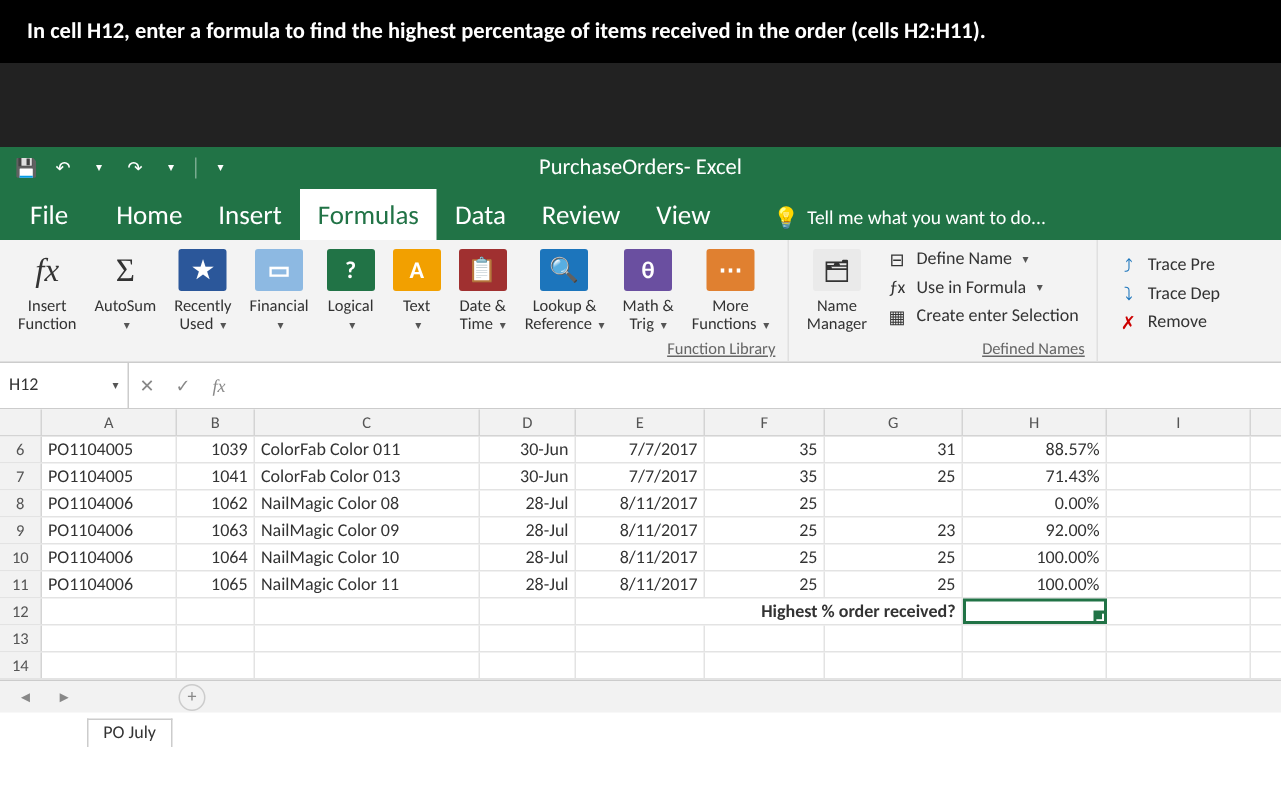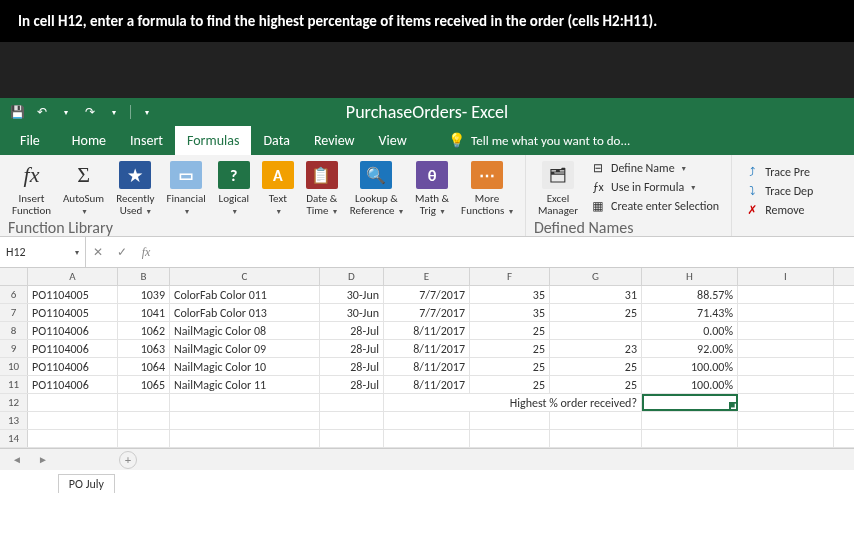--- a/index.html
+++ b/index.html
@@ -4,36 +4,36 @@
   <style>
     * { box-sizing: border-box; margin: 0; padding: 0; }
     body { font-family: Calibri, 'Segoe UI', Arial, sans-serif; font-size: 12px; background: #222; color: #333; overflow: hidden; width: 854px; height: 540px;}
     .task-bar { background: #000; color: #fff; padding: 12px 18px; font-size: 15px; font-weight: bold; }
     .app-window { background: #fff; margin-top: 56px; height: calc(540px - 56px - 40px);}
     
     .title-bar { background: #217346; color: #fff; display: flex; align-items: center; height: 28px; position:relative;}
     .qat { display: flex; align-items: center; gap: 8px; padding: 0 10px;}
     .qat-icon { width: 16px; height: 16px; display:flex; align-items:center; justify-content:center; font-size:12px; color:#fff; cursor:pointer;}
     .qat-sep { width:1px; height:14px; background:rgba(255,255,255,0.4);}
-    .title-text { position:absolute; left:50%; transform:translateX(-50%); font-size: 18px;}
+    .title-text { position:absolute; left:50%; transform:translateX(-50%); font-size: 15px;}
     
     .ribbon-tabs { background: #217346; display:flex; align-items:flex-end;}
-    .tab { color: #fff; padding: 6px 12px 6px; font-size: 14px; cursor:pointer;}
+    .tab { color: #fff; padding: 6px 12px 6px; font-size: 18px; cursor:pointer;}
     .tab.file { padding-left: 20px; padding-right:20px;}
     .tab.active { background:#fff; color:#217346;}
     .tell-me { display:flex; align-items:center; color:#fff; gap:5px; padding:6px 10px; font-size:13px;}
     .tell-me .bulb { font-size:14px;}
     
     .ribbon { background:#f3f3f3; border-bottom:1px solid #ccc; display:flex; height:82px;}
     .group { border-right:1px solid #e0e0e0; display:flex; flex-direction:column; justify-content:space-between; padding:4px 8px 2px;}
     .group-items { display:flex; gap:4px; align-items:flex-start;}
     .big-btn { display:flex; flex-direction:column; align-items:center; justify-content:flex-start; width: auto; padding:0 4px; cursor:pointer;}
     .big-btn .icon { width:32px; height:32px; display:flex; align-items:center; justify-content:center; font-size:22px; margin-bottom:2px;}
     .big-btn .lbl { font-size:11px; text-align:center; line-height:1.1;}
-    .group-label { font-size:16px; color:#666; text-align:left; padding-top:1px;}
+    .group-label { font-size:11px; color:#666; text-align:right; padding-top:1px;text-decoration:underline;}
     .vstack { display:flex; flex-direction:column; gap:1px;}
     .vstack-item { display:flex; align-items:center; gap:5px; font-size:12px; padding:1px 4px; cursor:pointer; white-space:nowrap;}
     .vstack-item .mini-icon { width:16px; height:16px; display:flex; align-items:center; justify-content:center; font-size:12px;}
     .tri { font-size: 8px; color:#555; margin-left:2px;}
     
     .chip { width:32px; height:28px; display:flex; align-items:center; justify-content:center; font-weight:bold; font-size:16px; border-radius:2px;}
     .chip-star { background:#2b579a; color:#fff;}
     .chip-doc { background:#8db9e2; color:#fff;}
     .chip-q { background:#217346; color:#fff;}
     .chip-A { background:#f2a000; color:#fff;}
@@ -61,21 +61,21 @@
     .cell.sel { border:2px solid #217346; }
     .col-A { width: 90px;}
     .col-B { width: 52px;}
     .col-C { width: 150px;}
     .col-D { width: 64px;}
     .col-E { width: 86px;}
     .col-F { width: 80px;}
     .col-G { width: 92px;}
     .col-H { width: 96px;}
     .col-I { width: 96px;}
-    .highest-text { justify-content:flex-end; font-weight:normal;}
+    .highest-text { justify-content:flex-end; font-weight:bold;}
     .sel-cell { position:relative;}
     .plus-cursor { position:absolute; right:-8px; bottom:-8px; width:16px; height:16px; display:flex; align-items:center; justify-content:center; font-size:14px; color:#fff; background:#217346; border:1px solid #fff;}
     
     .sheet-tabs { display:flex; align-items:center; background:#f2f2f2; border-top:1px solid #ccc; height:22px; padding:0 6px; gap:4px;}
     .sheet-tab { background:#fff; border:1px solid #ccc; border-bottom:none; padding:2px 10px; font-size:12px; cursor:pointer;margin-top:48px;}
     .sheet-nav { color:#888; font-size:10px; padding:0 6px; cursor:pointer;}
     .add-sheet { width:18px; height:18px; border:1px solid #ccc; border-radius:50%; display:flex; align-items:center; justify-content:center; color:#888; font-size:12px; cursor:pointer;}
   </style>
 </head>
 <body>
@@ -177,21 +177,21 @@
       </div>
       <div class="group-label">Function Library</div>
     </div>
 
     <div class="group">
       <div class="group-items">
         <div class="big-btn">
           <div class="icon">
               <div class="chip chip-name">🗂</div>
             </div>
-          <div class="lbl"><span>Excel</span><br><span>Manager</span></div>
+          <div class="lbl"><span>Name</span><br><span>Manager</span></div>
         </div>
         <div class="vstack">
           <div class="vstack-item">
               <span class="mini-icon">⊟</span>
               <span>Define Name</span>
               <span class="tri">▾</span>
             </div>
           <div class="vstack-item">
               <span class="mini-icon">ƒx</span>
               <span>Use in Formula</span>

